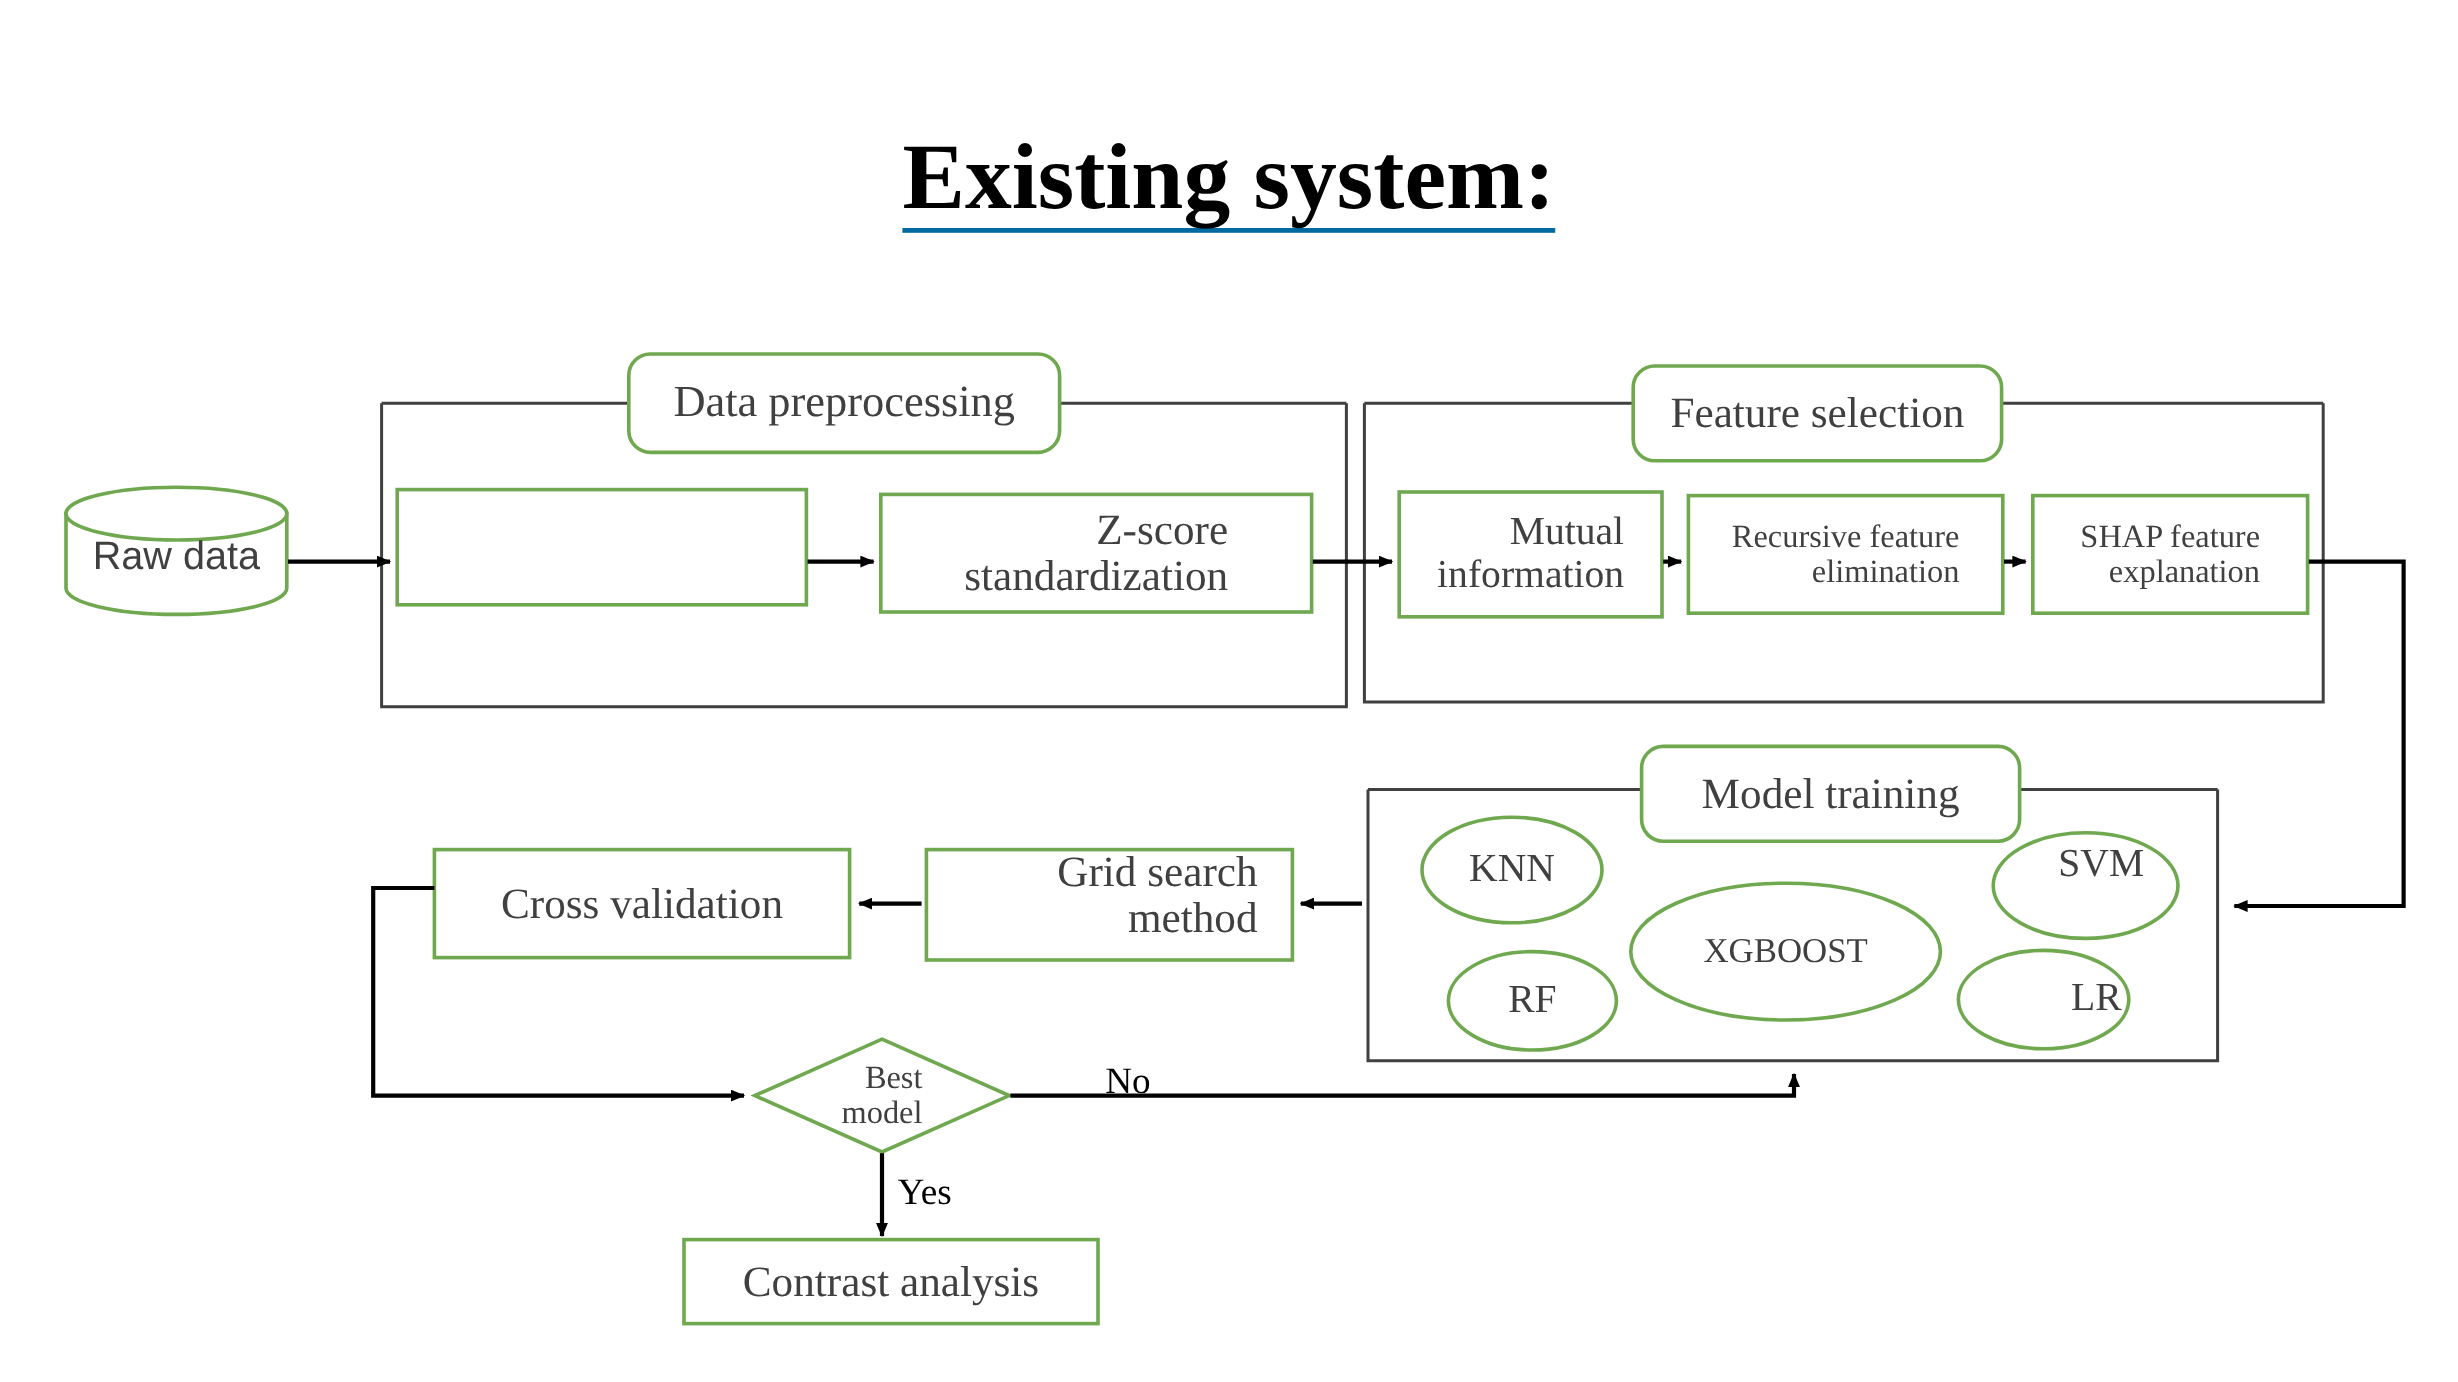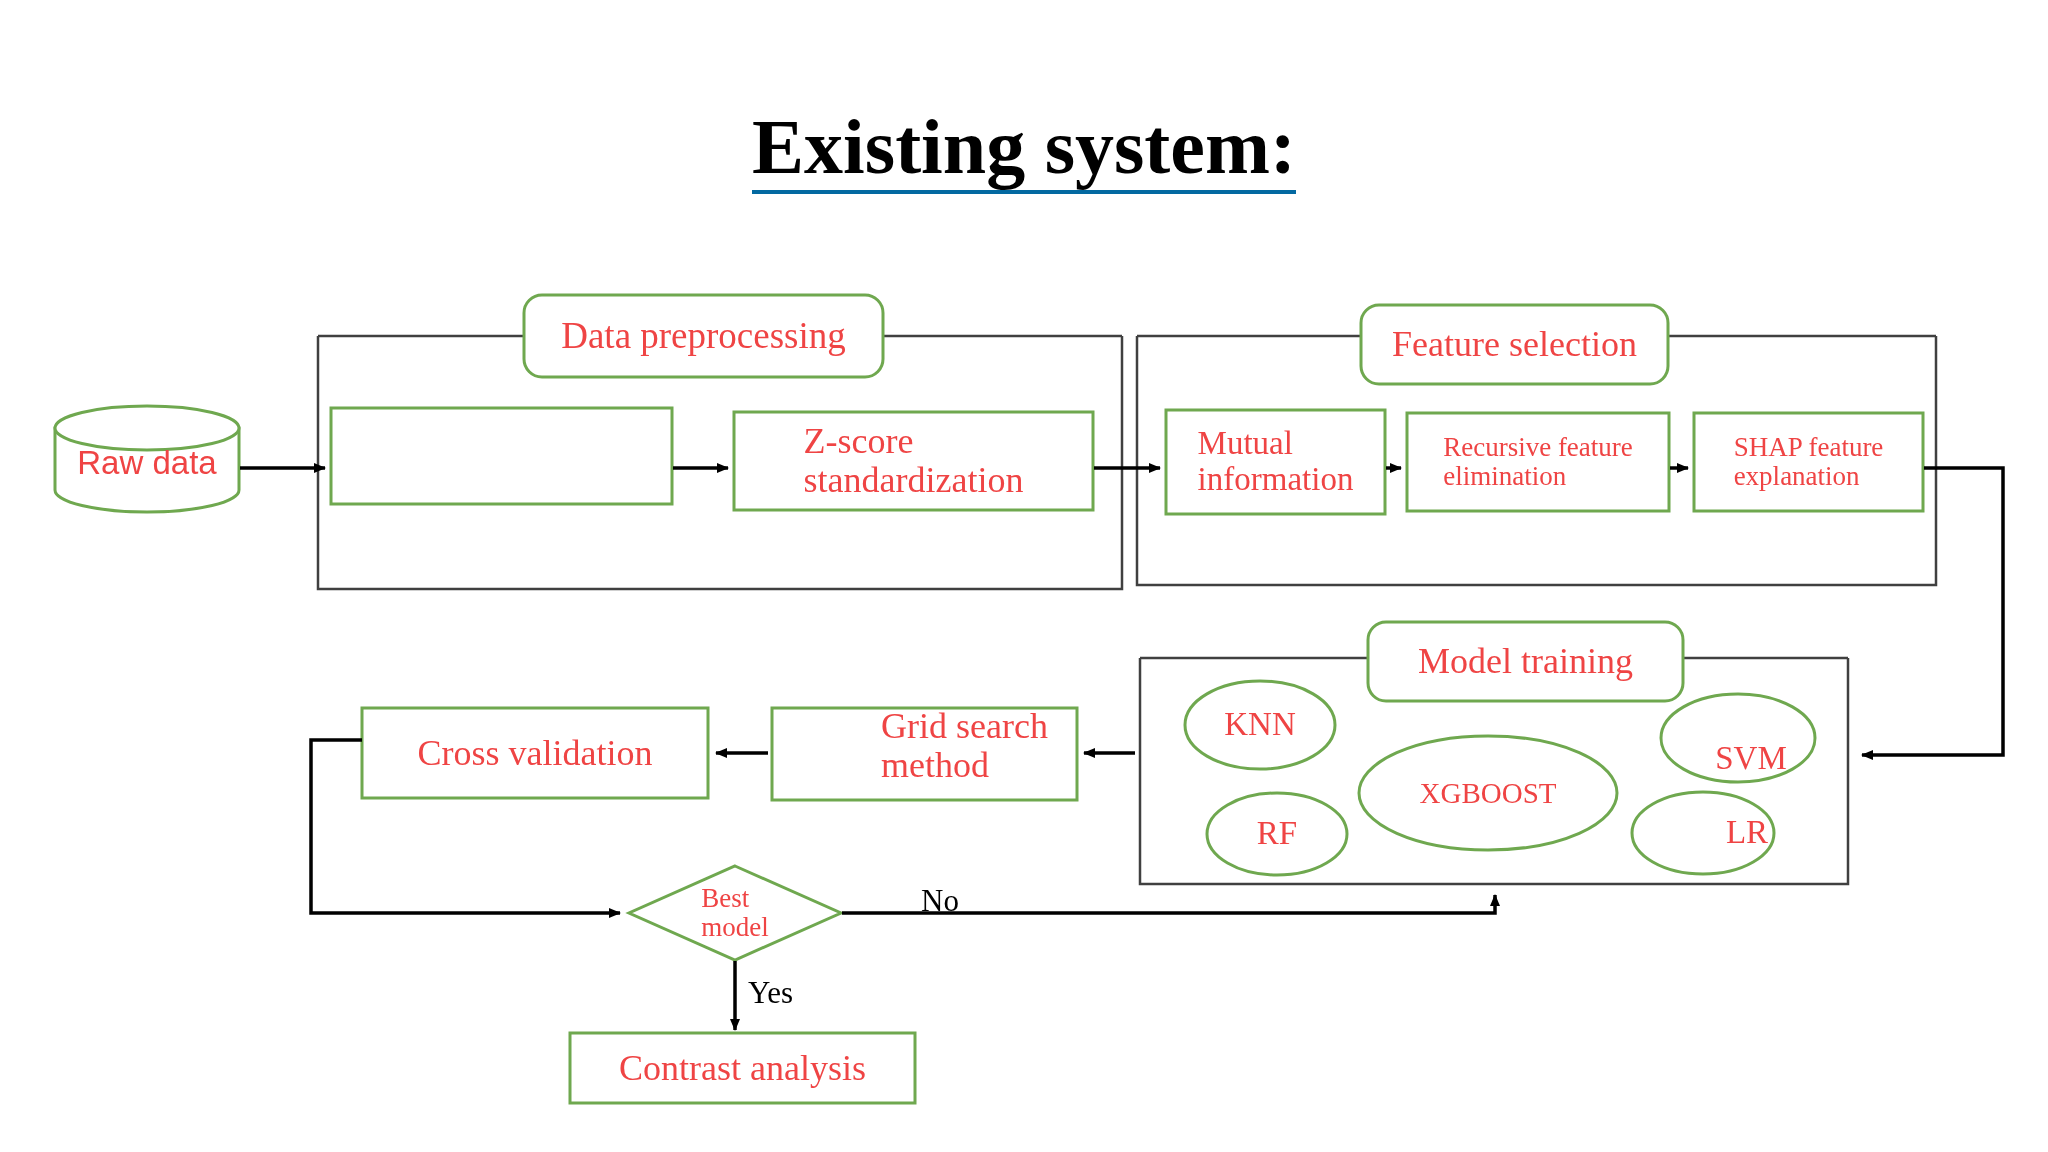--- a/index.html
+++ b/index.html
@@ -38,22 +38,22 @@
     display: inline-block;
     border-bottom: 4px solid #0369a1;
     padding-bottom: 4px;
   }
   
   .node-label {
     position: absolute;
     display: flex;
     align-items: center;
     justify-content: center;
-    text-align: left;
-    color: #ef4444;
+    text-align: right;
+    color: #404040;
     font-family: "Liberation Serif", "DejaVu Serif", serif;
     line-height: 1.08;
     pointer-events: none;
     white-space: pre-line;
   }
   .sans {
     font-family: "Liberation Sans", "DejaVu Sans", sans-serif;
   }
   .edge-label {
     position: absolute;
@@ -178,21 +178,21 @@
 information</div>
 
   <div class="node-label" style="left:1407px; top:413px; width:262px; height:98px; font-size:27px;">Recursive feature
 elimination</div>
 
   <div class="node-label" style="left:1694px; top:413px; width:229px; height:98px; font-size:27px;">SHAP feature
 explanation</div>
 
   <div class="node-label" style="left:1185px; top:700px; width:150px; height:50px; font-size:33px;">KNN</div>
 
-  <div class="node-label" style="left:1661px; top:734px; width:180px; height:50px; font-size:33px;">SVM</div>
+  <div class="node-label" style="left:1661px; top:696px; width:180px; height:50px; font-size:33px;">SVM</div>
 
   <div class="node-label" style="left:1359px; top:770px; width:258px; height:48px; font-size:29px;">XGBOOST</div>
 
   <div class="node-label" style="left:1207px; top:810px; width:140px; height:48px; font-size:33px;">RF</div>
 
   <div class="node-label" style="left:1632px; top:809px; width:142px; height:48px; font-size:33px;padding-left:44px;">LR</div>
 
   <div class="node-label" style="left:362px; top:708px; width:346px; height:90px; font-size:36px;">Cross validation</div>
 
   <div class="node-label" style="left:772px; top:708px; width:305px; height:76px; font-size:36px;padding-left:40px;">Grid search

